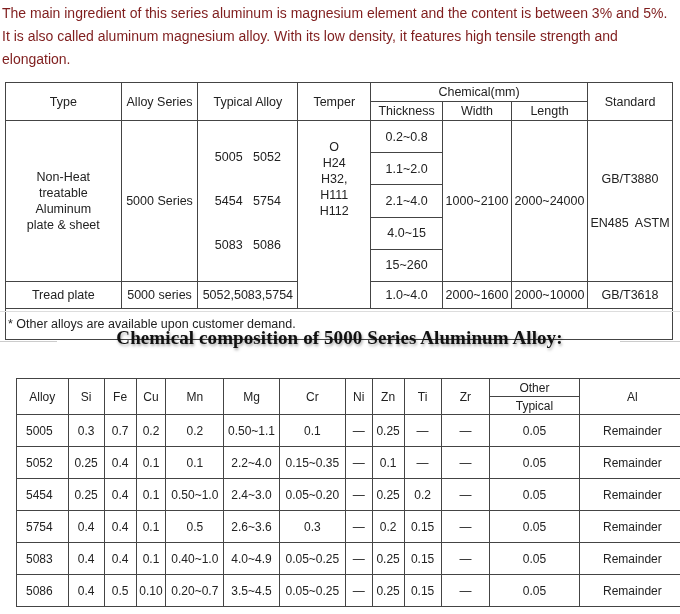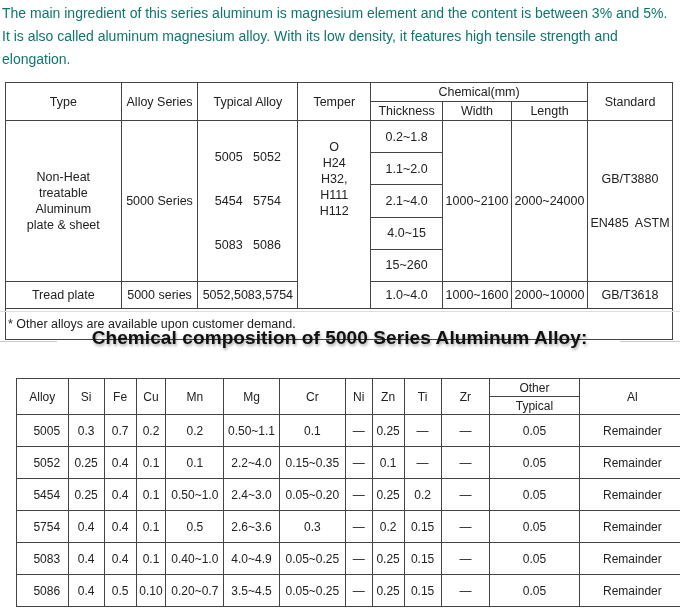--- a/index.html
+++ b/index.html
@@ -1,33 +1,33 @@
 <!DOCTYPE html>
 <html><head>
   <meta charset="utf-8">
   <style>
     html, body { margin: 0; padding: 0; background: #ffffff; }
     body { width: 680px; height: 614px; position: relative; overflow: hidden;
            font-family: "Liberation Sans", sans-serif; color: #222; }
-    .intro { position: absolute; left: 2px; top: 2px; width: 676px; font-size: 14px; line-height: 23px; color: #0f766e; margin: 0; }
+    .intro { position: absolute; left: 2px; top: 2px; width: 676px; font-size: 14px; line-height: 23px; color: #7f1d1d; margin: 0; }
     table { border-collapse: collapse; position: absolute; font-family: "Liberation Sans", sans-serif; }
     td, th { border: 1px solid #333; text-align: center; vertical-align: middle; padding: 0; font-weight: normal; color: #222; }
     #spec-table { left: 5px; top: 82px; width: 668px; font-size: 12.5px; border: 1px solid #14b8a6; }
     #spec-table td, #spec-table th { border-color: #444; }
     #spec-table .lines span { display: block; line-height: 16px; }
     .footnote { text-align: left !important; padding-left: 2px !important; height: 30px; font-size: 12.5px; margin-left: 12px; }
     .rule-full { position: absolute; left: 0; top: 311px; width: 680px; height: 1px; background: #ddd; }
     .rule-left { position: absolute; left: 0; top: 341px; width: 57px; height: 1px; background: #ccc; }
     .rule-right { position: absolute; left: 620px; top: 341px; width: 60px; height: 1px; background: #ccc; }
     .section-title { position: absolute; left: 0; top: 327px; width: 679px; text-align: center; font-size: 19px; font-weight: bold; color: #111;
-                     text-shadow: 1px 2px 3px rgba(0,0,0,0.35); letter-spacing: 0.1px; }
+                     text-shadow: 1px 2px 3px rgba(0,0,0,0.35); letter-spacing: 0.1px; font-family: Liberation Serif, serif; }
     #chem-table { left: 16px; top: 378px; width: 670px; font-size: 12px; border: 1px solid #555; }
     #chem-table td, #chem-table th { border-color: #444; height: 31px; }
     #chem-table thead th.half { height: 17px; line-height: 16px; }
-    .alloycell { text-align: center; padding-left: 9px !important; }
+    .alloycell { text-align: left; padding-left: 9px !important; }
   </style>
 </head>
 <body>
 
 <p class="intro">The main ingredient of this series aluminum is magnesium element and the content is between 3% and 5%. It is also called aluminum magnesium alloy. With its low density, it features high tensile strength and elongation.</p>
 
 <table id="spec-table">
   <colgroup>
     <col style="width:116px">
       <col style="width:77px">
@@ -67,21 +67,21 @@
         <span>5454   5754</span>
         <span>5083   5086</span>
       </td>
       <td rowspan="6" class="lines" style="vertical-align:top;padding-top:18px">
         <span>O</span>
         <span>H24</span>
         <span>H32,</span>
         <span>H111</span>
         <span>H112</span>
       </td>
-      <td>0.2~1.8</td>
+      <td>0.2~0.8</td>
       <td rowspan="5">1000~2100</td>
       <td rowspan="5">2000~24000</td>
       <td rowspan="5" class="lines" style="white-space:pre">
         <span>GB/T3880</span>
         <span>EN485  ASTM</span>
       </td>
     </tr>
     <tr style="height:19px">
         <td>1.1~2.0</td>
       </tr>
@@ -92,21 +92,21 @@
         <td>4.0~15</td>
       </tr>
     <tr style="height:19px">
         <td>15~260</td>
       </tr>
     <tr style="height:27px">
       <td>Tread plate</td>
       <td>5000 series</td>
       <td>5052,5083,5754</td>
       <td>1.0~4.0</td>
-      <td>1000~1600</td>
+      <td>2000~1600</td>
       <td>2000~10000</td>
       <td>GB/T3618</td>
     </tr>
     <tr>
       <td colspan="8" class="footnote">* Other alloys are available upon customer demand.</td>
     </tr>
   </tbody>
 </table>
 
 <div class="rule-full"></div>

